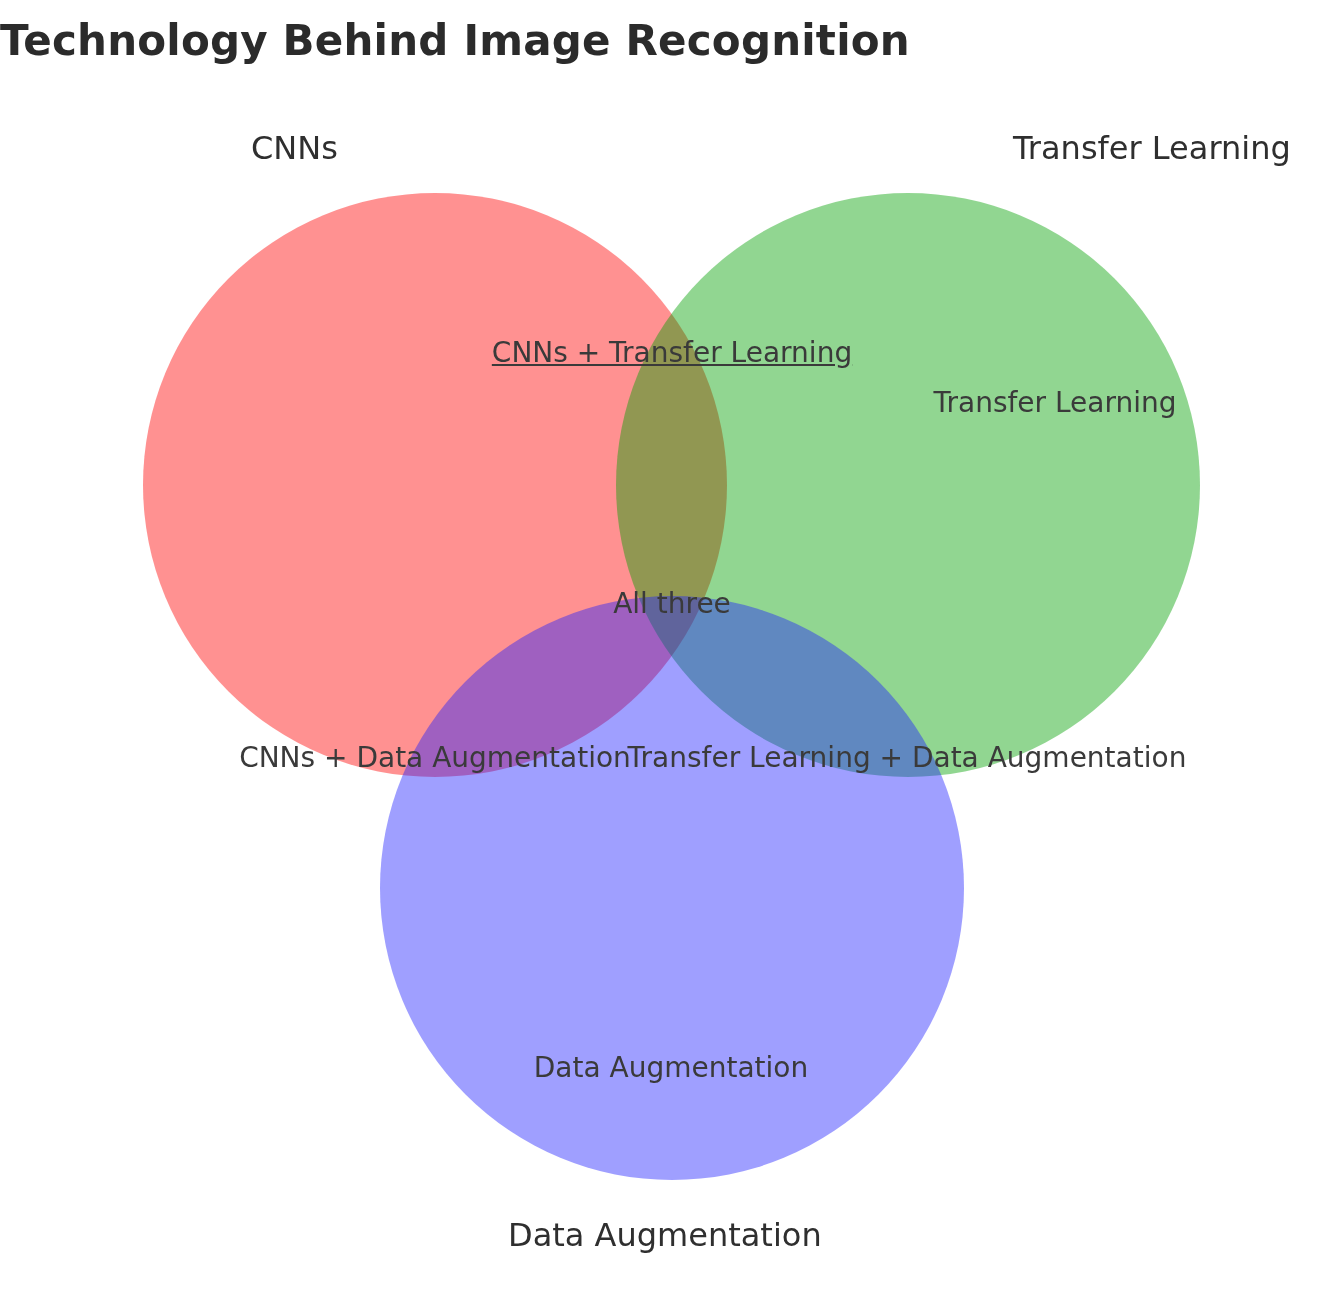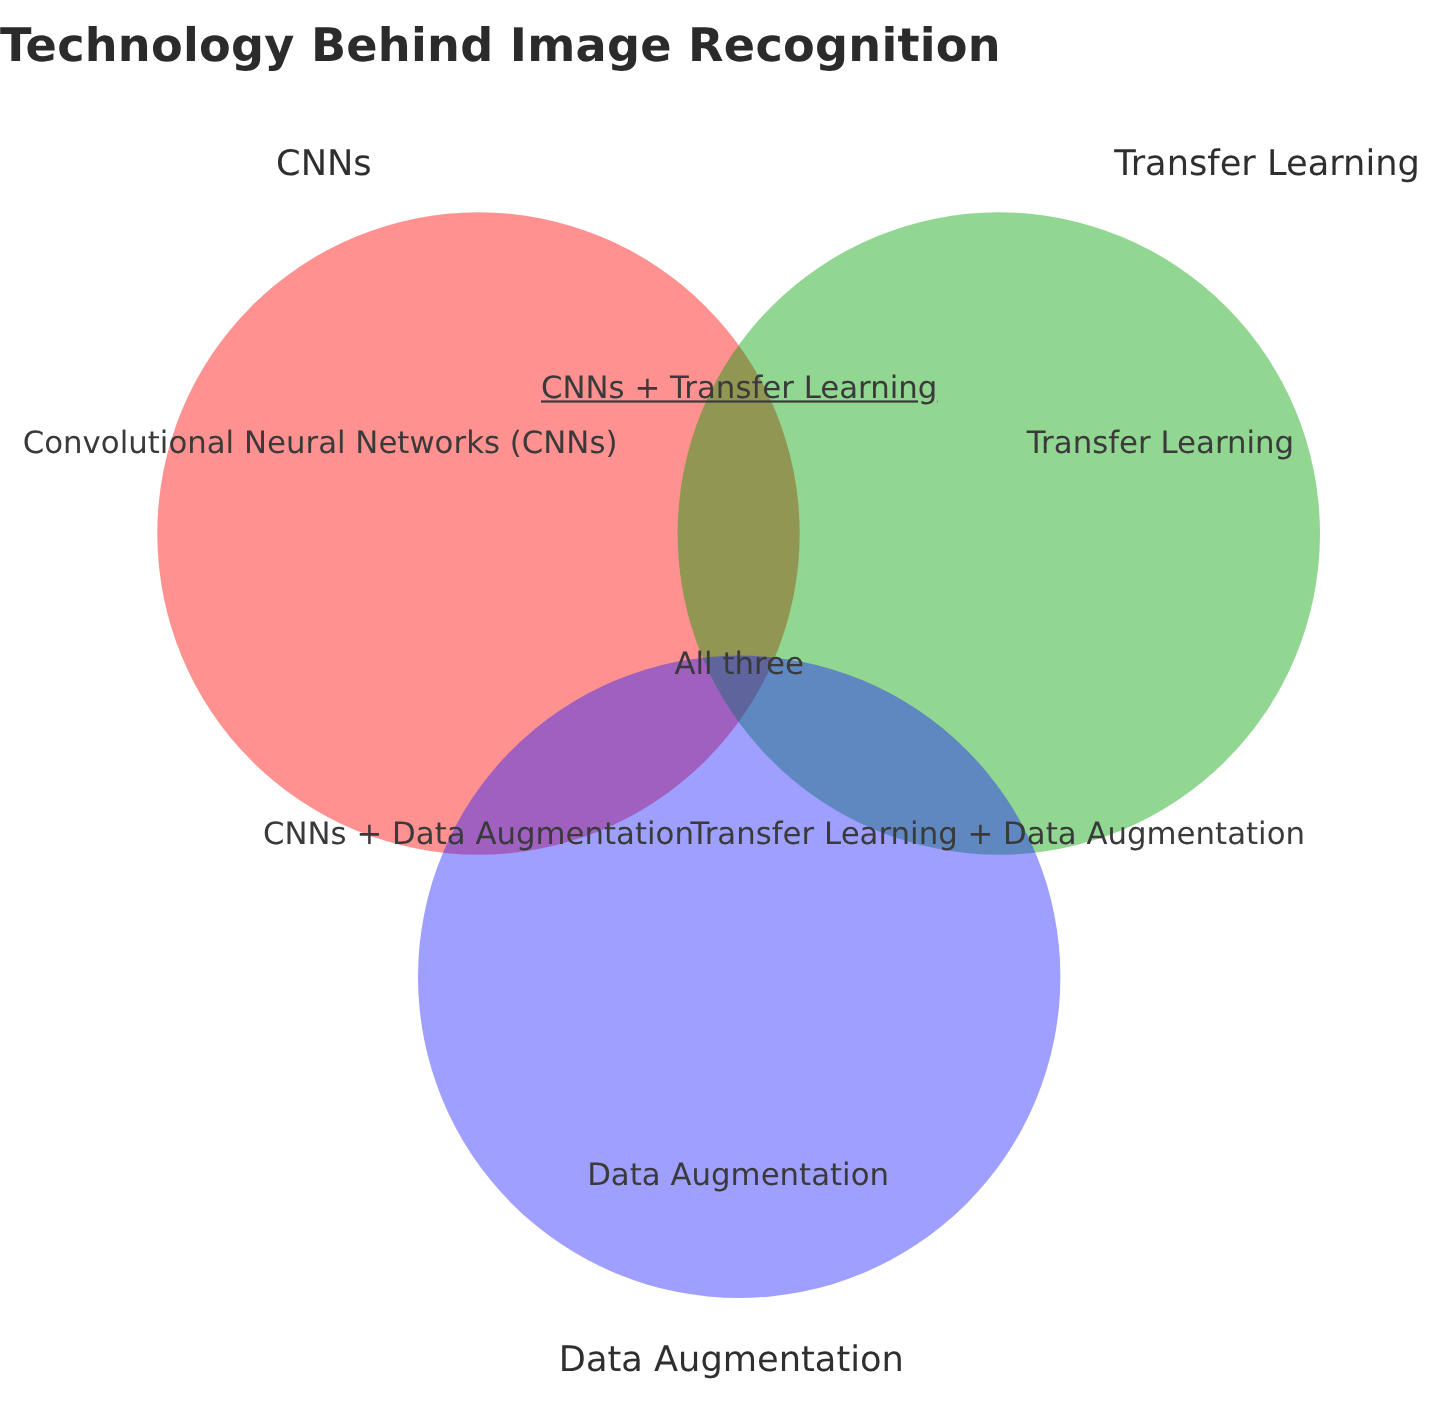--- a/index.html
+++ b/index.html
@@ -91,21 +91,20 @@
       <circle cx="672" cy="888" r="292" fill="#2020ff" fill-opacity="0.43"></circle>
     </g>
   </svg>
 
   <div class="set-outer-label" id="label-set-cnns">CNNs</div>
 
   <div class="set-outer-label" id="label-set-transfer">Transfer Learning</div>
 
   <div class="set-outer-label" id="label-set-dataaug">Data Augmentation</div>
 
-  <div class="venn-label centered" id="label-region-a">Convolutional Neural Networks (CNNs)</div>
 
   <div class="venn-label centered" id="label-region-b">Transfer Learning</div>
 
   <div class="venn-label centered" id="label-region-ab">CNNs + Transfer Learning</div>
 
   <div class="venn-label centered" id="label-region-abc">All three</div>
 
   <div class="venn-label centered" id="label-region-ac">CNNs + Data Augmentation</div>
 
   <div class="venn-label centered" id="label-region-bc">Transfer Learning + Data Augmentation</div>

